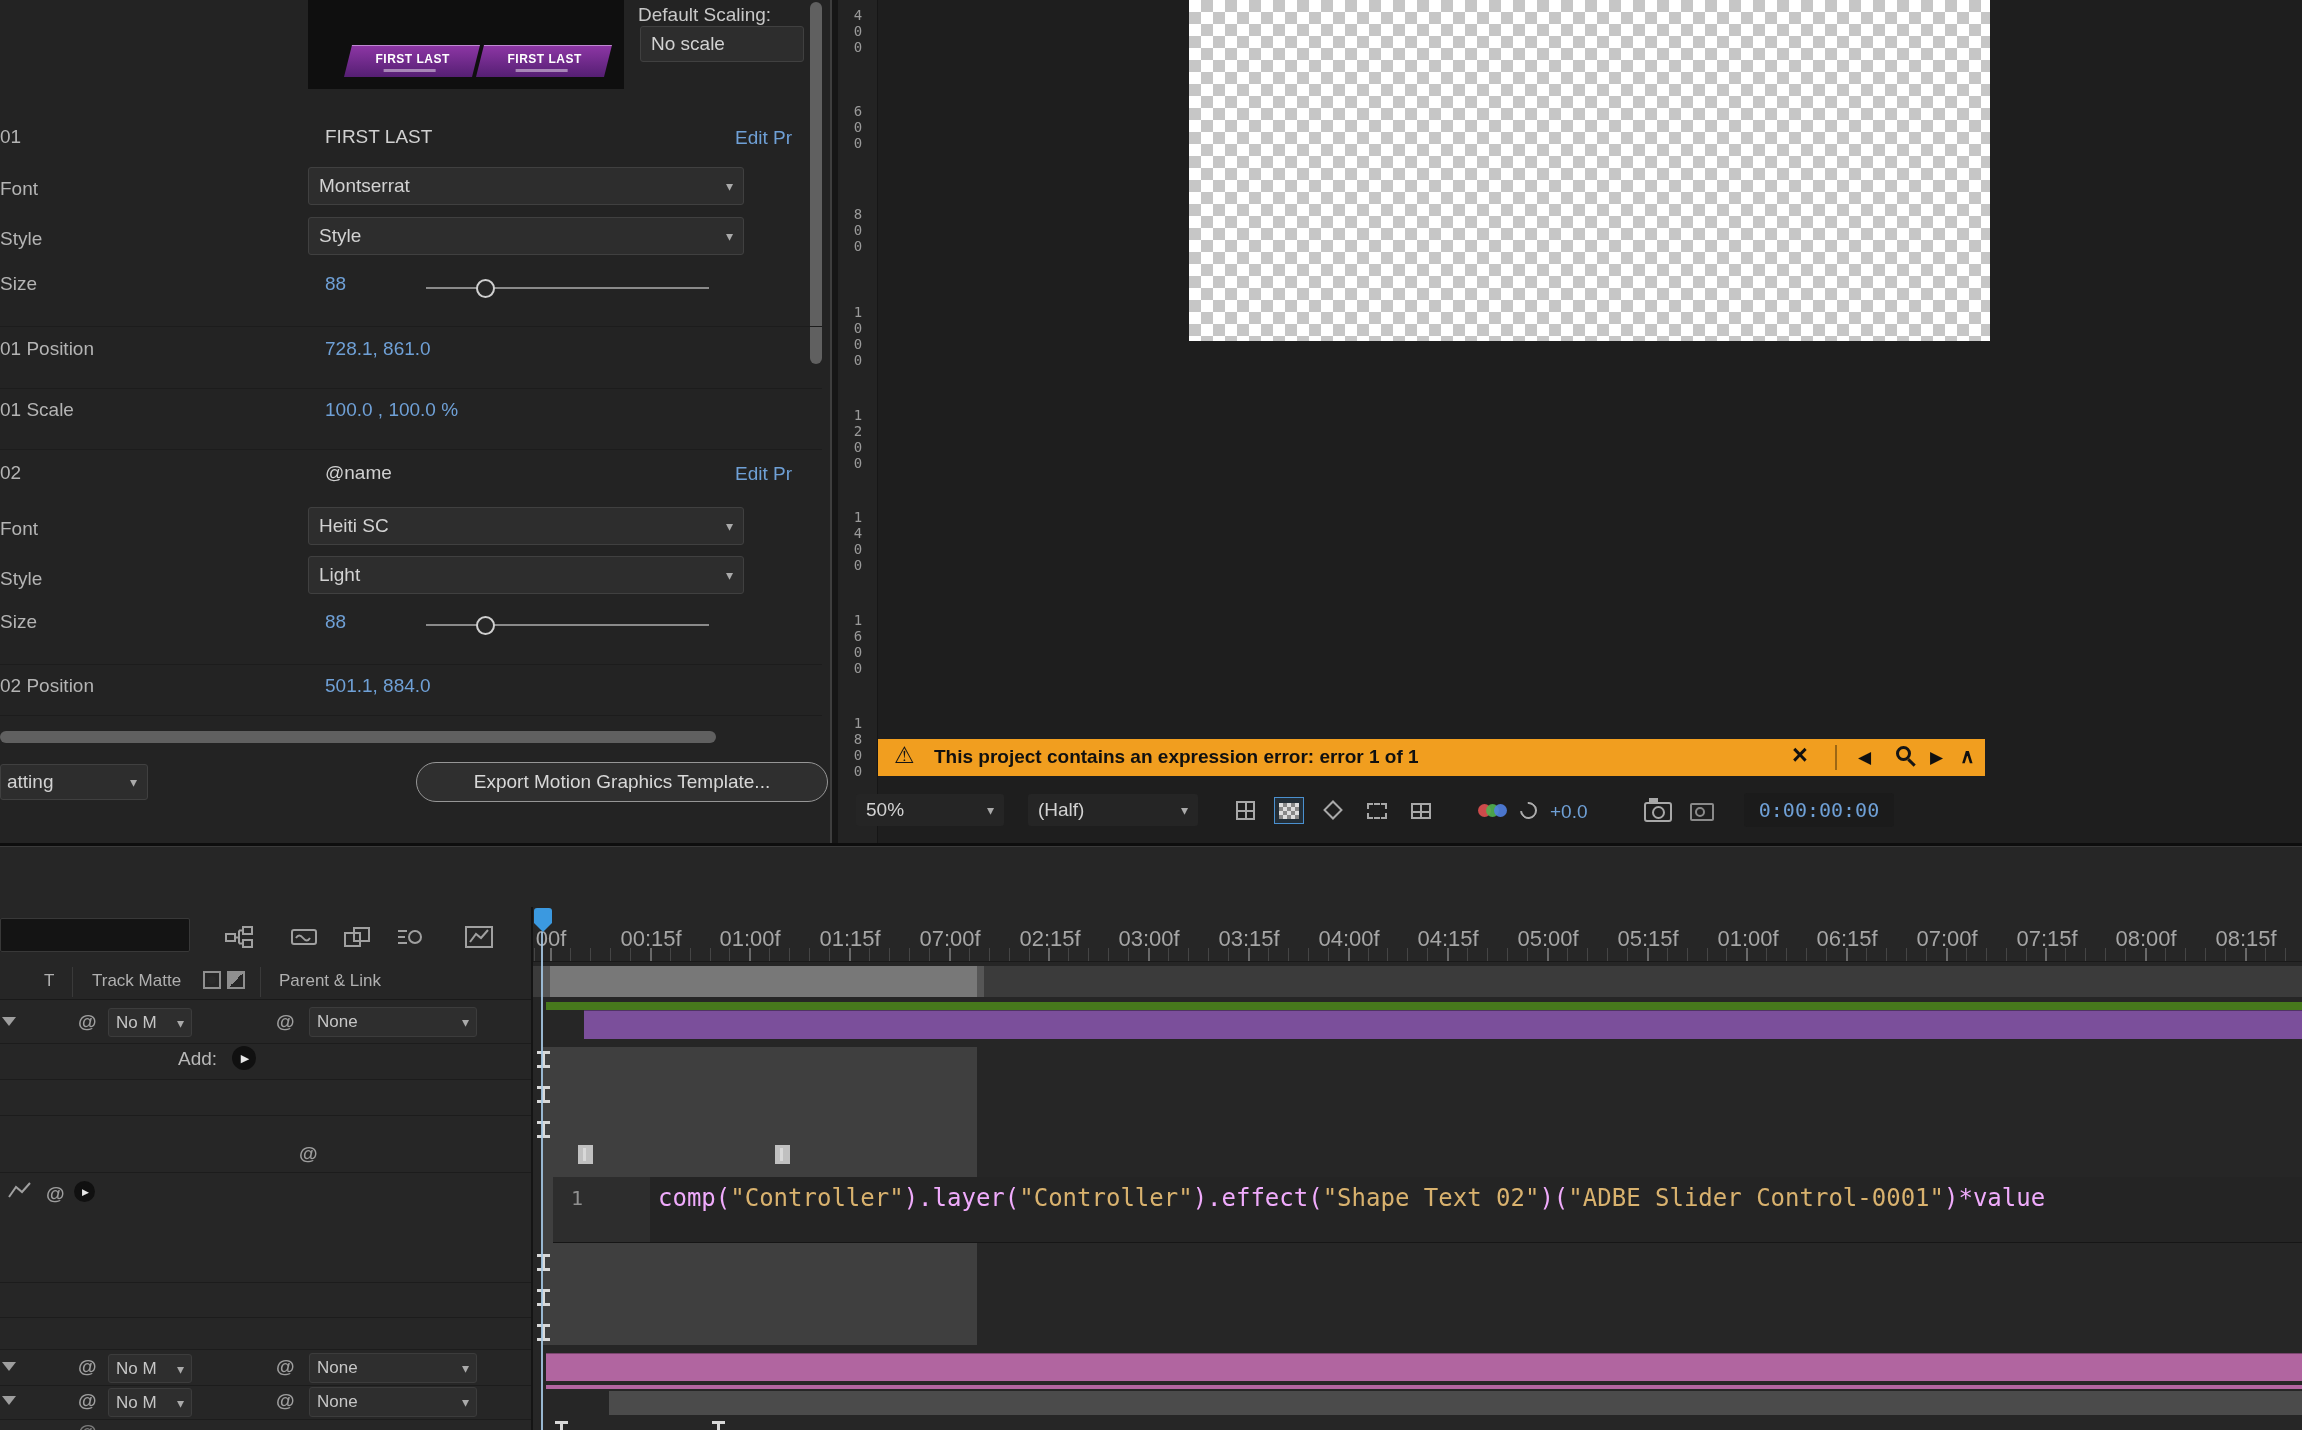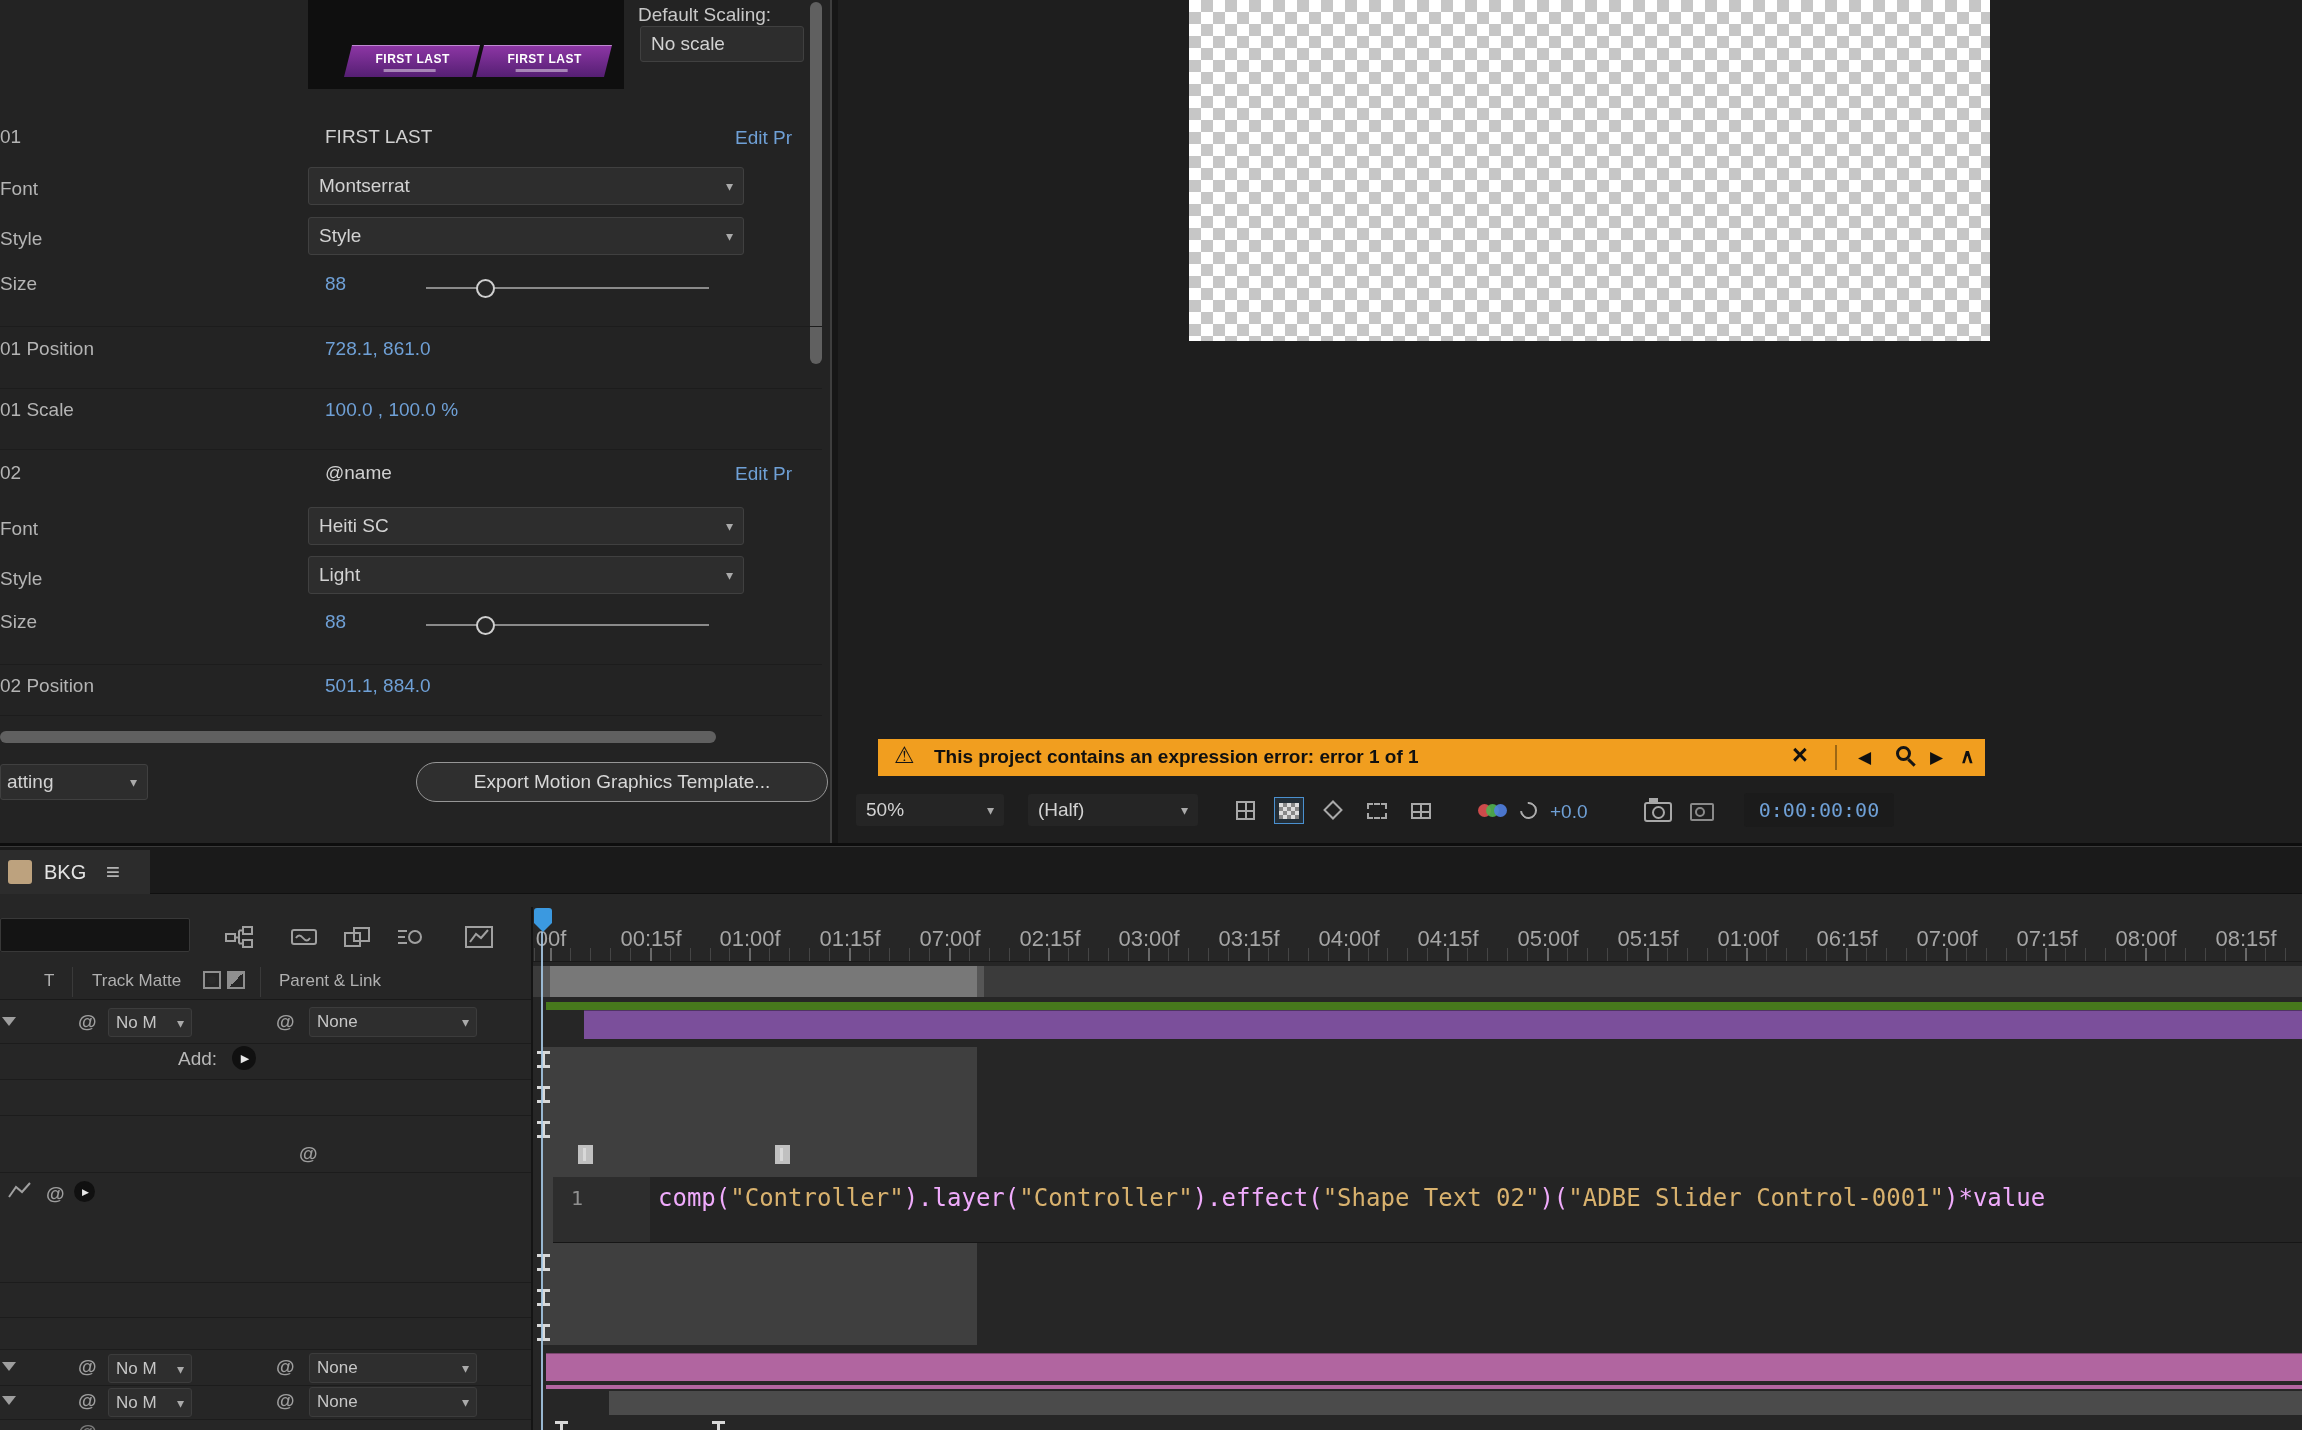--- a/index.html
+++ b/index.html
@@ -146,20 +146,30 @@
     <div class="abs" style="left:416px;top:762px;width:412px;height:40px;border:1px solid #969696;border-radius:20px;background:#2f2f2f;display:flex;align-items:center;justify-content:center">
       <span style="font-size:19px;color:#d8d8d8">Export Motion Graphics Template...</span>
     </div>
   </div>
 
   <div class="abs" style="left:830px;top:0;width:2px;height:845px;background:#3e3e3e"></div>
   <div class="abs" style="left:832px;top:0;width:6px;height:845px;background:#161616"></div>
 
   <div class="abs" style="left:838px;top:0;width:1464px;height:843px;background:#1e1e1e;overflow:hidden">
 
+    <div class="abs" style="left:0;top:0;width:40px;height:843px;background:#232323;border-right:1px solid #161616">
+      <div class="vnum" style="top:7px">400</div>
+      <div class="vnum" style="top:103px">600</div>
+      <div class="vnum" style="top:206px">800</div>
+      <div class="vnum" style="top:304px">1000</div>
+      <div class="vnum" style="top:407px">1200</div>
+      <div class="vnum" style="top:509px">1400</div>
+      <div class="vnum" style="top:612px">1600</div>
+      <div class="vnum" style="top:715px">1800</div>
+    </div>
 
     <div class="checker abs" style="left:351px;top:0;width:801px;height:341px"></div>
 
     <div class="abs" style="left:40px;top:739px;width:1107px;height:37px;background:#f19e1f">
       <span style="position:absolute;left:16px;top:3px;font-size:23px;color:#141414">⚠</span>
       <span style="position:absolute;left:56px;top:7px;font-size:19px;font-weight:bold;color:#101010;white-space:nowrap">This project contains an expression error: error 1 of 1</span>
       <span style="position:absolute;left:914px;top:1px;font-size:27px;font-weight:bold;color:#101010">×</span>
       <div style="position:absolute;left:957px;top:6px;width:2px;height:25px;background:rgba(0,0,0,.35)"></div>
       <span style="position:absolute;left:980px;top:8px;font-size:17px;color:#101010">◀</span>
       <span class="mag" style="left:1018px;top:7px"></span>
@@ -195,27 +205,20 @@
     <span class="snap2" style="left:852px;top:803px"></span>
     <div class="abs" style="left:906px;top:793px;width:150px;height:34px;background:#1b1b1b;border-radius:3px;display:flex;align-items:center;justify-content:center">
       <span class="blue" style="font-family:'DejaVu Sans Mono',monospace;font-size:20px">0:00:00:00</span>
     </div>
   </div>
 
   <div class="abs" style="left:0;top:843px;width:2302px;height:3px;background:#0d0d0d"></div>
 
   <div class="abs" style="left:0;top:846px;width:2302px;height:584px;background:#262626;border-top:1px solid #3a3a3a;overflow:hidden">
 
-    <div class="abs" style="left:0;top:0;width:2302px;height:47px;background:#1a1a1a;border-bottom:1px solid #101010">
-      <div class="abs" style="left:0;top:3px;width:150px;height:44px;background:#2c2c2c">
-        <span class="abs" style="left:8px;top:10px;width:24px;height:24px;background:#bda27e;border-radius:3px"></span>
-        <span class="abs" style="left:44px;top:11px;font-size:20px;color:#e4e4e4">BKG</span>
-        <span class="abs" style="left:106px;top:8px;font-size:24px;color:#b4b4b4">≡</span>
-      </div>
-    </div>
 
     <input class="abs" style="left: 0px; top: 71px; width: 190px; height: 34px; background: rgb(20, 20, 20); border: 1px solid rgb(56, 56, 56); border-radius: 2px; color: rgb(204, 204, 204); font-size: 17px; padding: 0px 8px;">
 
     <span class="tsvg" style="left:225px;top:79px">
       <svg width="28" height="22" viewBox="0 0 28 22" stroke="#a0a0a0" fill="none" stroke-width="2">
           <rect x="1" y="8" width="9" height="7"></rect>
           <rect x="18" y="1" width="9" height="7"></rect>
           <rect x="18" y="14" width="9" height="7"></rect>
           <path d="M10 11.5 h4 M14 4.5 h4 M14 17.5 h4 M14 4.5 v13"></path>
         </svg>

